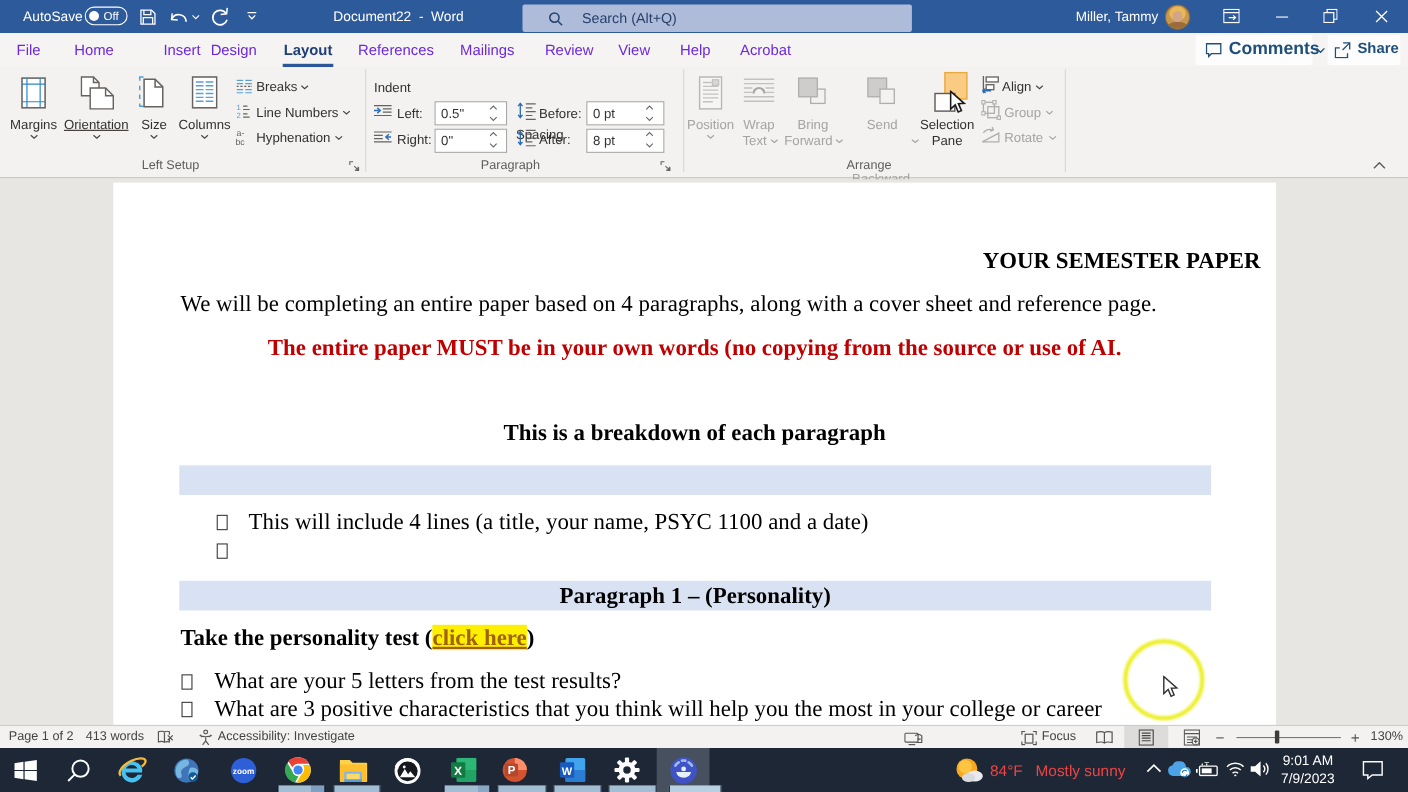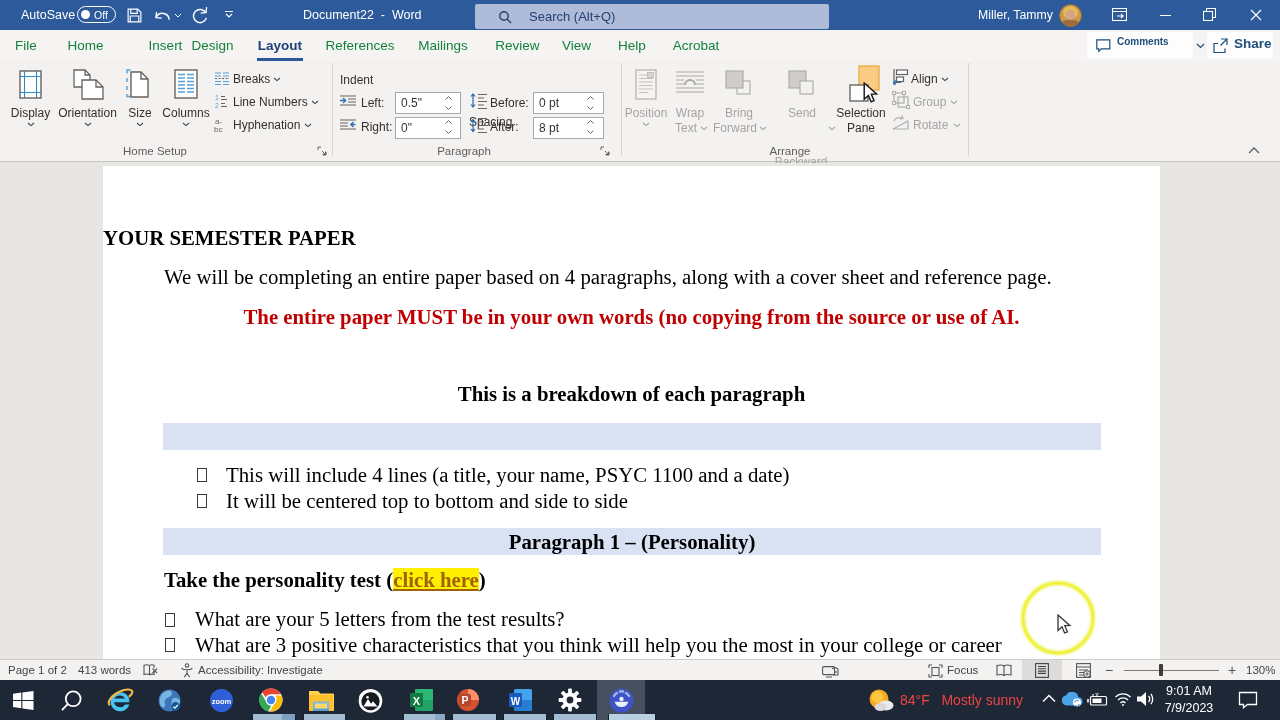--- a/index.html
+++ b/index.html
@@ -8,21 +8,21 @@
   #screen { position:absolute; width:1280px; height:720px; background:#e8e6e3; }
   .abs { position:absolute; }
 
   
   #titlebar { position:absolute; left:0; top:0; width:1280px; height:30px; background:#2d5a9b; color:#fff; }
   #titlebar .t { position:absolute; font-size:13px; color:#fff; }
   #searchbox { position:absolute; left:475px; top:4px; width:354px; height:25px; background:#aebcd9; border-radius:2px; color:#27426e; font-size:13px; line-height:25px; }
 
   
   #tabrow { position:absolute; left:0; top:30px; width:1280px; height:31px; background:#f5f4f3; }
-  .tab { position:absolute; top:0; height:31px; line-height:31px; font-size:13.5px; color:#15803d; text-align:center; }
+  .tab { position:absolute; top:0; height:31px; line-height:31px; font-size:13.5px; color:#6d28d9; text-align:center; }
   .tab.active { color:#1f3f77; font-weight:700; }
   .tab.active::after { content:""; position:absolute; left:2px; right:2px; bottom:0; height:3px; background:#2b579a; }
 
   
   #ribbon { position:absolute; left:0; top:61px; width:1280px; height:101px; background:#f3f2f1; border-bottom:1px solid #c8c6c4; }
   .grplabel { position:absolute; top:84px; font-size:11.5px; color:#605e5c; text-align:center; }
   .vsep { position:absolute; top:2px; height:93px; width:1px; background:#d8d6d4; }
   .biglabel { font-size:12px; color:#33302e; text-align:center; position:absolute; }
   .gray { color:#a6a4a2 !important; }
   .spin { position:absolute; width:72px; height:22px; background:#fff; border:1px solid #aaa8a6; font-size:12px; color:#333; line-height:20px; padding-left:5px; }
@@ -107,50 +107,50 @@
     <span class="tab" style="left:325px; width:70px;">References</span>
     <span class="tab" style="left:412px; width:62px;">Mailings</span>
     <span class="tab" style="left:492px; width:51px;">Review</span>
     <span class="tab" style="left:558px; width:37px;">View</span>
     <span class="tab" style="left:613px; width:38px;">Help</span>
     <span class="tab" style="left:668px; width:56px;">Acrobat</span>
     <span class="abs" style="left:1087px; top:2px; width:106px; height:27px; background:#fdfdfd; border-radius:2px;"></span>
     <svg class="abs" style="left:1096px; top:9px;" width="15" height="14" viewBox="0 0 15 14" fill="none" stroke="#1e4e79" stroke-width="1.2">
         <path d="M0.8 0.8 h13 v9 h-8.5 l-2.5 2.5 v-2.5 h-2 z"></path>
       </svg>
-    <span class="abs" style="left:1117px; top:6px; font-size:10px; font-weight:700; color:#1e4e79;">Comments</span>
+    <span class="abs" style="left:1117px; top:6px; font-size:16px; font-weight:700; color:#1e4e79;">Comments</span>
     <svg class="abs" style="left:1196px; top:13px;" width="9" height="6" viewBox="0 0 9 6" fill="none" stroke="#1e4e79" stroke-width="1.2">
         <path d="M1 1 l3.5 3.5 L8 1"></path>
       </svg>
     <span class="abs" style="left:1207px; top:2px; width:66px; height:27px; background:#fdfdfd; border-radius:2px;"></span>
     <svg class="abs" style="left:1213px; top:8px;" width="16" height="15" viewBox="0 0 16 15" fill="none" stroke="#1e4e79" stroke-width="1.2">
       <path d="M5 5.5 h-4 v9 h11 v-4"></path>
         <path d="M8 1 h6 v6"></path>
         <path d="M14 1 L7.5 7.5"></path>
     </svg>
     <span class="abs" style="left:1234px; top:6px; font-size:13.5px; font-weight:700; color:#1e4e79;">Share</span>
   </div>
   <div id="ribbon">
 
     <svg class="abs" style="left:19px; top:9px;" width="23" height="29" viewBox="0 0 23 29">
       <rect x="1" y="1" width="21" height="27" fill="#fff" stroke="#66625f" stroke-width="1.4"></rect>
       <path d="M5.5 1 v27 M17.5 1 v27 M1 6.5 h21 M1 22.5 h21" stroke="#2f88c5" stroke-width="1.1" fill="none"></path>
     </svg>
-    <span class="biglabel" style="left:4px; top:45px; width:53px;">Display</span>
+    <span class="biglabel" style="left:4px; top:45px; width:53px;">Margins</span>
     <svg class="abs" style="left:27px; top:61px;" width="8" height="5" viewBox="0 0 8 5" fill="none" stroke="#444" stroke-width="1.1">
         <path d="M1 1 l3 2.6 L7 1"></path>
       </svg>
 
     <svg class="abs" style="left:73px; top:8px;" width="31" height="31" viewBox="0 0 31 31">
       <path d="M1 1 h11 l5 5 v12 h-16 z" fill="#fff" stroke="#66625f" stroke-width="1.3"></path>
       <path d="M12 1 v5 h5" fill="none" stroke="#66625f" stroke-width="1.3"></path>
       <path d="M9 11 h14 l7 7 v12 h-21 z" fill="#fff" stroke="#66625f" stroke-width="1.3"></path>
       <path d="M23 11 v7 h7" fill="none" stroke="#66625f" stroke-width="1.3"></path>
     </svg>
-    <span class="biglabel" style="left:57px; top:45px; width:61px;">Orientation</span>
+    <span class="biglabel" style="left:57px; top:45px; width:61px;text-decoration:underline;">Orientation</span>
     <svg class="abs" style="left:84px; top:61px;" width="8" height="5" viewBox="0 0 8 5" fill="none" stroke="#444" stroke-width="1.1">
         <path d="M1 1 l3 2.6 L7 1"></path>
       </svg>
 
     <svg class="abs" style="left:126px; top:8px;" width="23" height="31" viewBox="0 0 23 31">
       <path d="M1 4.5 v-3.5 h3.5 M1 9 v4 M1 17 v4 M1 25 v2.5 h3.5" fill="none" stroke="#56a0d3" stroke-width="1.4"></path>
       <path d="M5 3 h10 l7 7 v18 h-17 z" fill="#fff" stroke="#66625f" stroke-width="1.4"></path>
       <path d="M15 3 v7 h7" fill="none" stroke="#66625f" stroke-width="1.4"></path>
     </svg>
     <span class="biglabel" style="left:119px; top:45px; width:42px;">Size</span>
@@ -190,21 +190,21 @@
 
     <svg class="abs" style="left:214px; top:56px;" width="16" height="16" viewBox="0 0 16 16">
       <text x="1" y="7" font-size="8" fill="#66625f" font-family="Liberation Sans">a-</text>
       <text x="0" y="15" font-size="8" fill="#66625f" font-family="Liberation Sans">bc</text>
     </svg>
     <span class="riblabel" style="left:233px; top:57px;">Hyphenation</span>
     <svg class="abs" style="left:304px; top:62px;" width="8" height="5" viewBox="0 0 8 5" fill="none" stroke="#444" stroke-width="1.1">
         <path d="M1 1 l3 2.6 L7 1"></path>
       </svg>
 
-    <span class="grplabel" style="left:110px; width:90px;">Home Setup</span>
+    <span class="grplabel" style="left:110px; width:90px;">Left Setup</span>
     <svg class="abs" style="left:317px; top:85px;" width="10" height="10" viewBox="0 0 10 10" fill="none" stroke="#66625f" stroke-width="1">
         <path d="M1 4 v-3 h3 M9 6 v3 h-3 M5 5 l3.5 3.5 M8.5 5.5 v3 h-3"></path>
       </svg>
     <div class="vsep" style="left:332px;"></div>
 
     <span class="riblabel" style="left:340px; top:12px;">Indent</span>
     <span class="riblabel" style="left:469px; top:12px;margin-top:42px;">Spacing</span>
 
     <svg class="abs" style="left:340px; top:34px;" width="17" height="13" viewBox="0 0 17 13">
       <path d="M0 1 h16 M8 4 h8 M8 7 h8 M0 10 h16" stroke="#66625f" stroke-width="1.1"></path>
@@ -337,29 +337,28 @@
 
     <span class="grplabel" style="left:745px; width:90px;">Arrange</span>
     <div class="vsep" style="left:968px;"></div>
 
     <svg class="abs" style="left:1248px; top:86px;" width="12" height="7" viewBox="0 0 12 7" fill="none" stroke="#5f5d5b" stroke-width="1.3">
         <path d="M1 6 L6 1 L11 6"></path>
       </svg>
   </div>
   <div id="docarea">
     <div id="page">
-      <div class="doc" style="top:60px; left:0; width:1043px; text-align:left; font-weight:700;">YOUR SEMESTER PAPER</div>
+      <div class="doc" style="top:60px; left:0; width:1043px; text-align:right; font-weight:700;">YOUR SEMESTER PAPER</div>
       <div class="doc" style="top:99px; left:61px;">We will be completing an entire paper based on 4 paragraphs, along with a cover sheet and reference page.</div>
       <div class="doc" style="top:139px; left:0; width:1057px; text-align:center; font-weight:700; color:#c00000;">The entire paper MUST be in your own words (no copying from the source or use of AI.</div>
       <div class="doc" style="top:216px; left:0; width:1057px; text-align:center; font-weight:700;">This is a breakdown of each paragraph</div>
       <div class="banner" style="top:257px;"></div>
       <span class="abs" style="left:94px; top:302px; width:10px; height:14px; border:1.2px solid #3a3a3a;"></span>
       <div class="doc" style="top:297px; left:123px;">This will include 4 lines (a title, your name, PSYC 1100 and a date)</div>
       <span class="abs" style="left:94px; top:328px; width:10px; height:14px; border:1.2px solid #3a3a3a;"></span>
-      <div class="doc" style="top:323px; left:123px;">It will be centered top to bottom and side to side</div>
       <div class="banner" style="top:362px;"></div>
       <div class="doc" style="top:364px; left:60px; width:938px; text-align:center; font-weight:700;">Paragraph 1 – (Personality)</div>
       <div class="doc" style="top:402px; left:61px; font-weight:700;">Take the personality test (<span style="background:#fff000; color:#a16207; text-decoration:underline;">click here</span>)</div>
       <span class="abs" style="left:62px; top:447px; width:10px; height:14px; border:1.2px solid #3a3a3a;"></span>
       <div class="doc" style="top:441px; left:92px;">What are your 5 letters from the test results?</div>
       <span class="abs" style="left:62px; top:472px; width:10px; height:14px; border:1.2px solid #3a3a3a;"></span>
       <div class="doc" style="top:467px; left:92px;">What are 3 positive characteristics that you think will help you the most in your college or career</div>
     </div>
     <div class="abs" style="left:1021px; top:418px; width:74px; height:74px; border:4.5px solid #edf02c; border-radius:50%; filter:blur(0.8px);"></div>
     <svg class="abs" style="left:1057px; top:451px;" width="15" height="22" viewBox="0 0 15 22">

